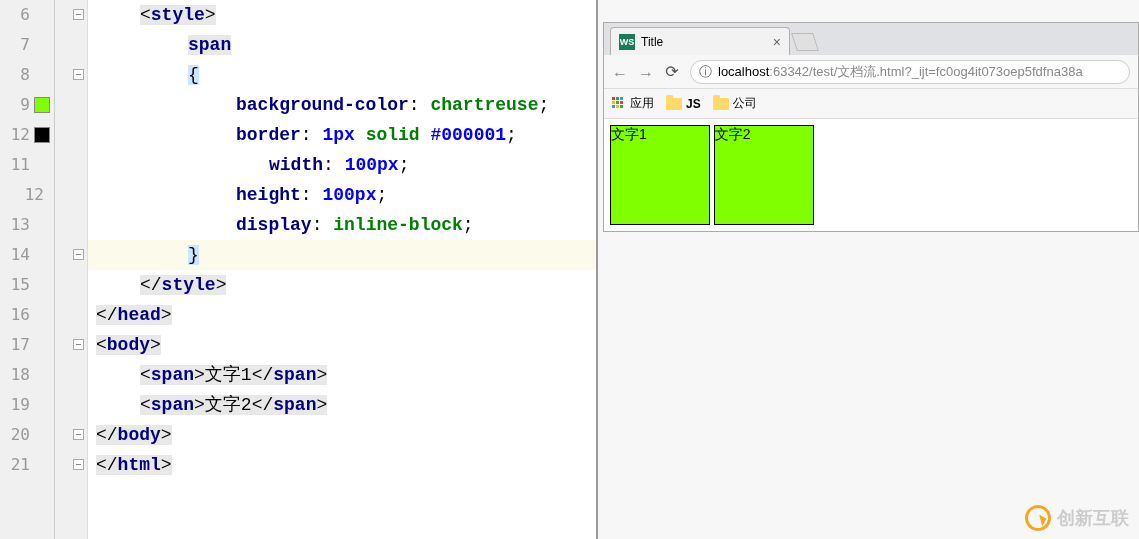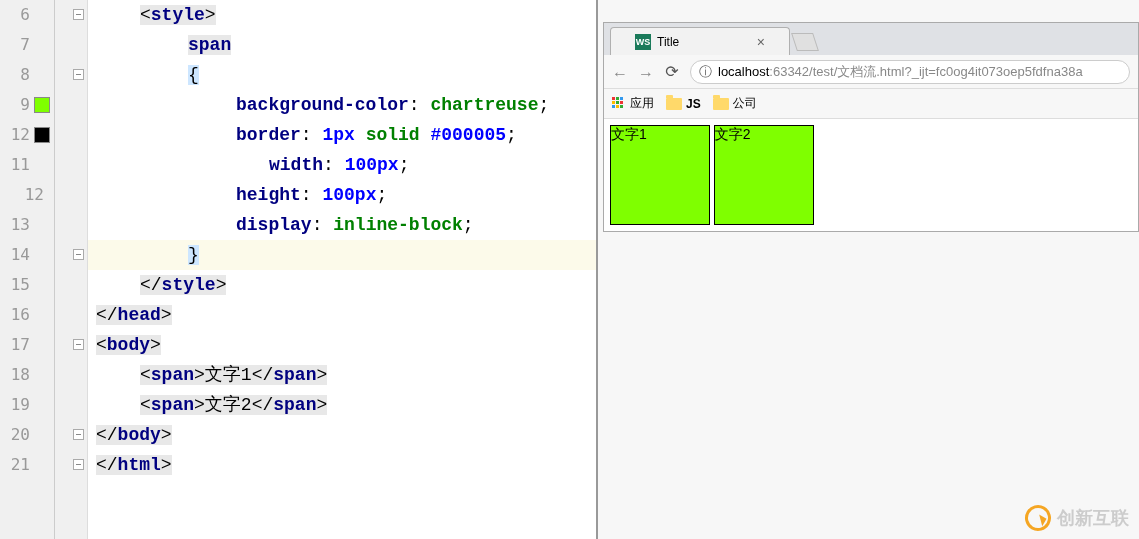--- a/index.html
+++ b/index.html
@@ -110,21 +110,21 @@
 }
 .tab {
   height: 28px;
   width: 180px;
   background: #f2f2f2;
   border: 1px solid #b0b0b0;
   border-bottom: none;
   border-radius: 4px 4px 0 0;
   display: flex;
   align-items: center;
-  padding: 0 24px;
+  padding: 0 8px;
   font-size: 12px;
 }
 .tab .favicon {
   width: 16px; height: 16px;
   background: #1a7a5a;
   color: #fff;
   font-size: 9px;
   font-weight: bold;
   display: flex;
   align-items: center;
@@ -311,21 +311,21 @@
             <div class="linenum">21</div>
             <div class="fold fold-open"></div>
           </div>
         </div>
     </div>
     <div class="code-area" id="code-rows">
         <div class="line" style="padding-left: 52px;"><span class="brack gray-bg">&lt;</span><span class="tag gray-bg">style</span><span class="brack gray-bg">&gt;</span></div>
         <div class="line" style="padding-left: 100px;"><span class="tag gray-bg">span</span></div>
         <div class="line" style="padding-left: 100px;"><span class="sel">{</span></div>
         <div class="line" style="padding-left: 148px;"><span class="prop">background-color</span><span class="plain">: </span><span class="val">chartreuse</span><span class="plain">;</span></div>
-        <div class="line" style="padding-left: 148px;"><span class="prop">border</span><span class="plain">: </span><span class="num">1px </span><span class="val">solid </span><span class="num">#000005</span><span class="plain">;</span></div>
+        <div class="line" style="padding-left: 148px;"><span class="prop">border</span><span class="plain">: </span><span class="num">1px </span><span class="val">solid </span><span class="num">#000001</span><span class="plain">;</span></div>
         <div class="line" style="padding-left: 148px; margin-left: 33px;"><span class="prop">width</span><span class="plain">: </span><span class="num">100px</span><span class="plain">;</span></div>
         <div class="line" style="padding-left: 148px;"><span class="prop">height</span><span class="plain">: </span><span class="num">100px</span><span class="plain">;</span></div>
         <div class="line" style="padding-left: 148px;"><span class="prop">display</span><span class="plain">: </span><span class="val">inline-block</span><span class="plain">;</span></div>
         <div class="line hl-line" style="padding-left: 100px;"><span class="sel">}</span></div>
         <div class="line" style="padding-left: 52px;"><span class="brack gray-bg">&lt;/</span><span class="tag gray-bg">style</span><span class="brack gray-bg">&gt;</span></div>
         <div class="line" style="padding-left: 8px;"><span class="brack gray-bg">&lt;/</span><span class="tag gray-bg">head</span><span class="brack gray-bg">&gt;</span></div>
         <div class="line" style="padding-left: 8px;"><span class="brack gray-bg">&lt;</span><span class="tag gray-bg">body</span><span class="brack gray-bg">&gt;</span></div>
         <div class="line" style="padding-left: 52px;"><span class="brack gray-bg">&lt;</span><span class="tag gray-bg">span</span><span class="brack gray-bg">&gt;</span><span class="plain gray-bg">文字1</span><span class="brack gray-bg">&lt;/</span><span class="tag gray-bg">span</span><span class="brack gray-bg">&gt;</span></div>
         <div class="line" style="padding-left: 52px;"><span class="brack gray-bg">&lt;</span><span class="tag gray-bg">span</span><span class="brack gray-bg">&gt;</span><span class="plain gray-bg">文字2</span><span class="brack gray-bg">&lt;/</span><span class="tag gray-bg">span</span><span class="brack gray-bg">&gt;</span></div>
         <div class="line" style="padding-left: 8px;"><span class="brack gray-bg">&lt;/</span><span class="tag gray-bg">body</span><span class="brack gray-bg">&gt;</span></div>

